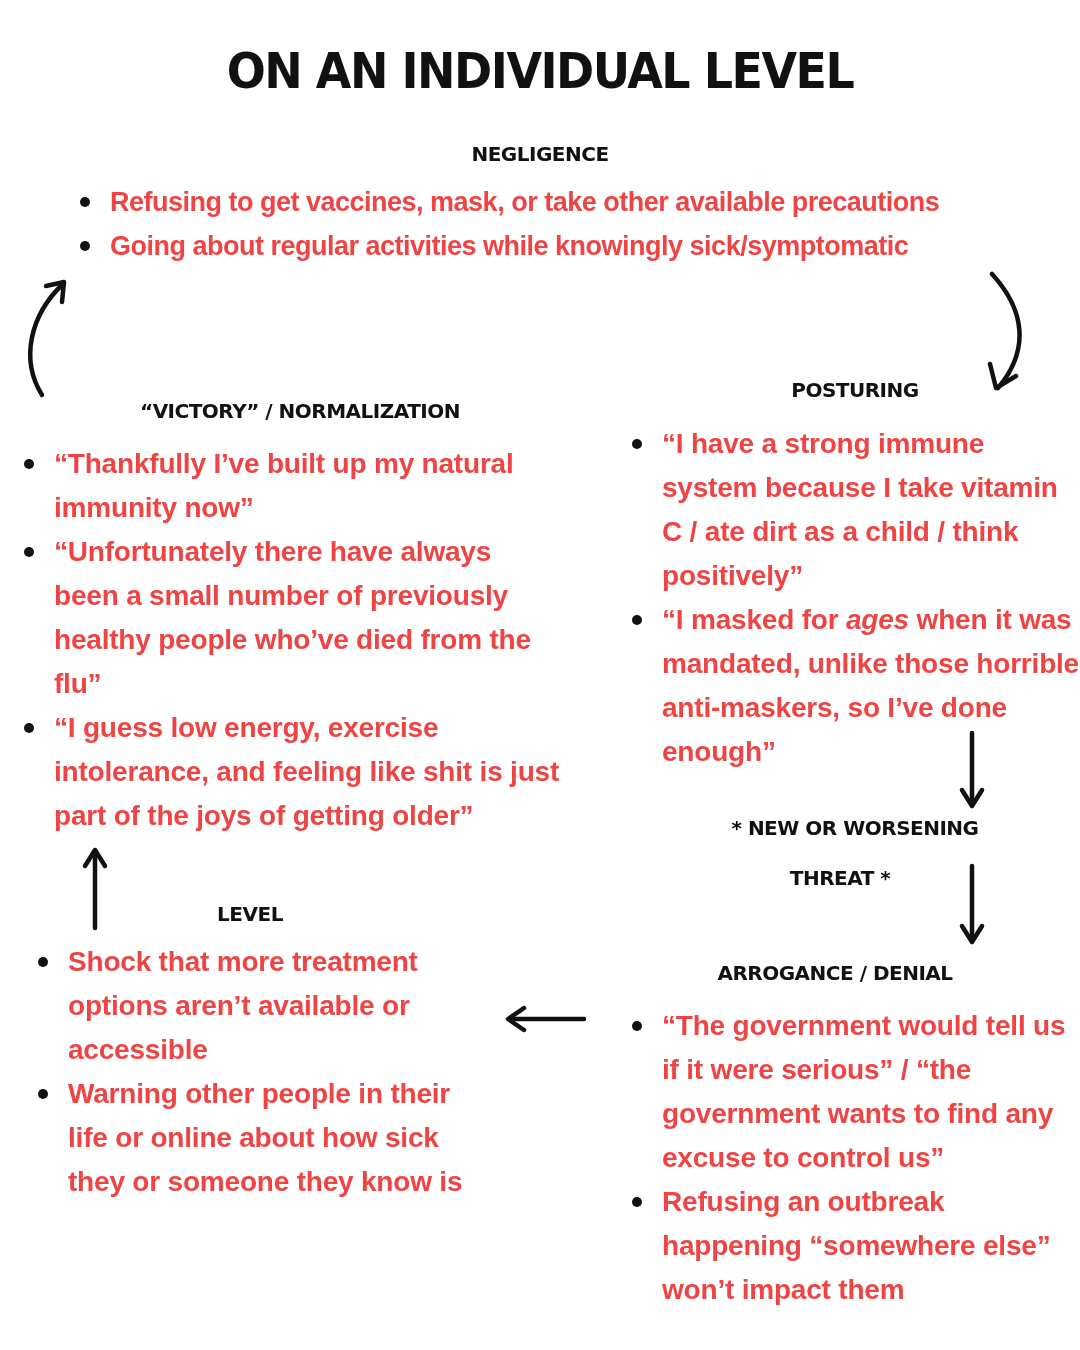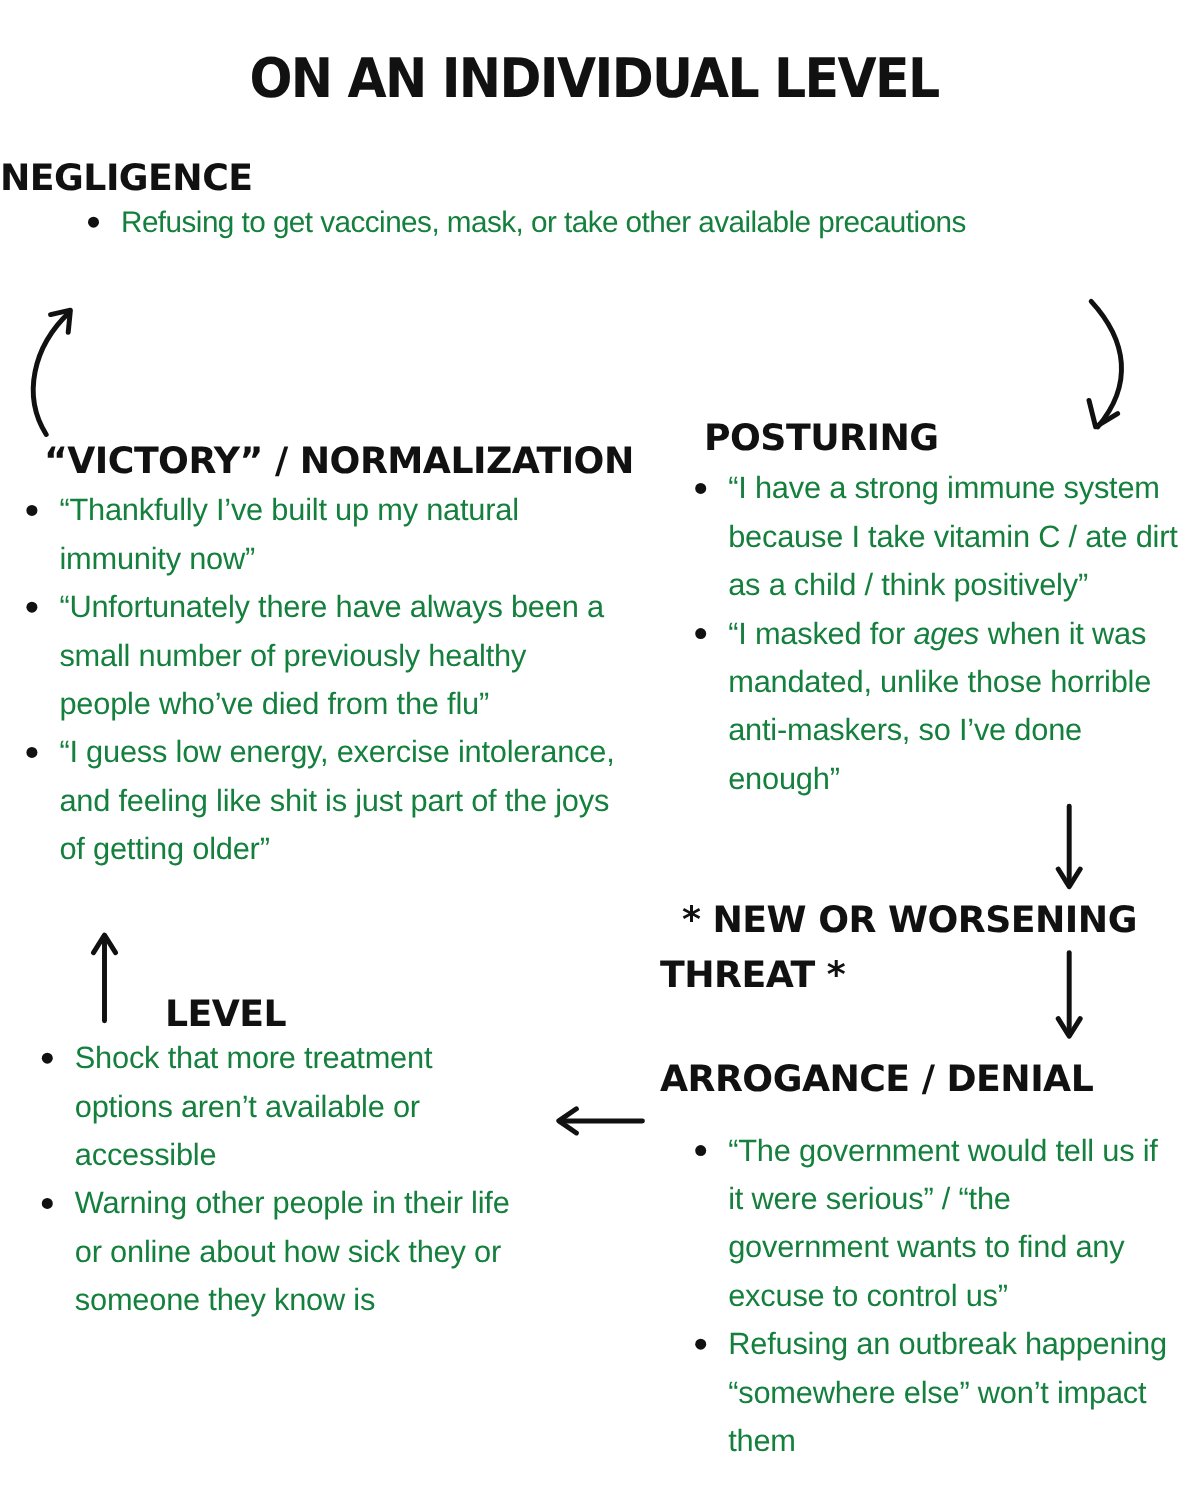--- a/index.html
+++ b/index.html
@@ -4,64 +4,65 @@
   <style>
     html, body { margin: 0; padding: 0; background: #ffffff; }
     body { width: 1080px; height: 1350px; position: relative; overflow: hidden; color: #111111; }
     .title {
       position: absolute; left: 0; top: 44px; width: 1080px; text-align: center;
       font-family: "DejaVu Sans", sans-serif; font-weight: bold; font-size: 46px;
       letter-spacing: -1.5px; transform: scaleY(1.08);
     }
     .heading {
       position: absolute; font-family: "DejaVu Sans", sans-serif; font-weight: bold;
-      font-size: 33px; letter-spacing: -0.5px; text-align: left; white-space: nowrap;
+      font-size: 20px; letter-spacing: -0.5px; text-align: center; white-space: nowrap;
     }
     ul.items {
       position: absolute; margin: 0; padding: 0; list-style: none;
       font-family: "Liberation Sans", sans-serif; font-size: 28px; line-height: 44px;
-      font-weight: normal; color: #15803d; letter-spacing: -0.2px;
+      font-weight: bold; color: #ef4444; letter-spacing: -0.2px;
     }
     ul.items li { position: relative; padding-left: 34px; }
     ul.items li::before {
       content: ""; position: absolute; left: 4px; top: 17px; width: 10px; height: 10px;
       border-radius: 50%; background: #111111;
     }
     ul.items.tight { font-size: 27px; letter-spacing: -0.5px; }
     em { font-style: italic; text-align: right; }
     svg.arrows { position: absolute; left: 0; top: 0; width: 1080px; height: 1350px; pointer-events: none; }
   </style>
 </head>
 <body>
 
 <div class="title">ON AN INDIVIDUAL LEVEL</div>
 
 <div>
   <div class="heading" style="left:0; width:1080px; top:142px;">NEGLIGENCE</div>
   <ul class="items tight" style="left:76px; top:180px; width:990px;">
     <li>Refusing to get vaccines, mask, or take other available precautions</li>
+    <li>Going about regular activities while knowingly sick/symptomatic</li>
   </ul>
 </div>
 
 <div>
   <div class="heading" style="left:640px; width:430px; top:378px;">POSTURING</div>
   <ul class="items" style="left:628px; top:422px; width:452px;">
     <li>“I have a strong immune system because I take vitamin C / ate dirt as a child / think positively”</li>
     <li><span>“I masked for </span><em>ages</em><span> when it was mandated, unlike those horrible anti-maskers, so I’ve done enough”</span></li>
   </ul>
 </div>
 
 <div>
   <div class="heading" style="left:620px; width:470px; top:816px;">* NEW OR WORSENING</div>
   <div class="heading" style="left:600px; width:480px; top:866px;">THREAT *</div>
 </div>
 
 <div>
   <div class="heading" style="left:600px; width:470px; top:961px;">ARROGANCE / DENIAL</div>
-  <ul class="items" style="left:628px; top:1004px; width:440px;margin-top:20px;">
+  <ul class="items" style="left:628px; top:1004px; width:440px;">
     <li>“The government would tell us if it were serious” / “the government wants to find any excuse to control us”</li>
     <li>Refusing an outbreak happening “somewhere else” won’t impact them</li>
   </ul>
 </div>
 
 <div>
   <div class="heading" style="left:150px; width:200px; top:902px;">LEVEL</div>
   <ul class="items" style="left:34px; top:940px; width:440px;">
     <li>Shock that more treatment options aren’t available or accessible</li>
     <li>Warning other people in their life or online about how sick they or someone they know is</li>

